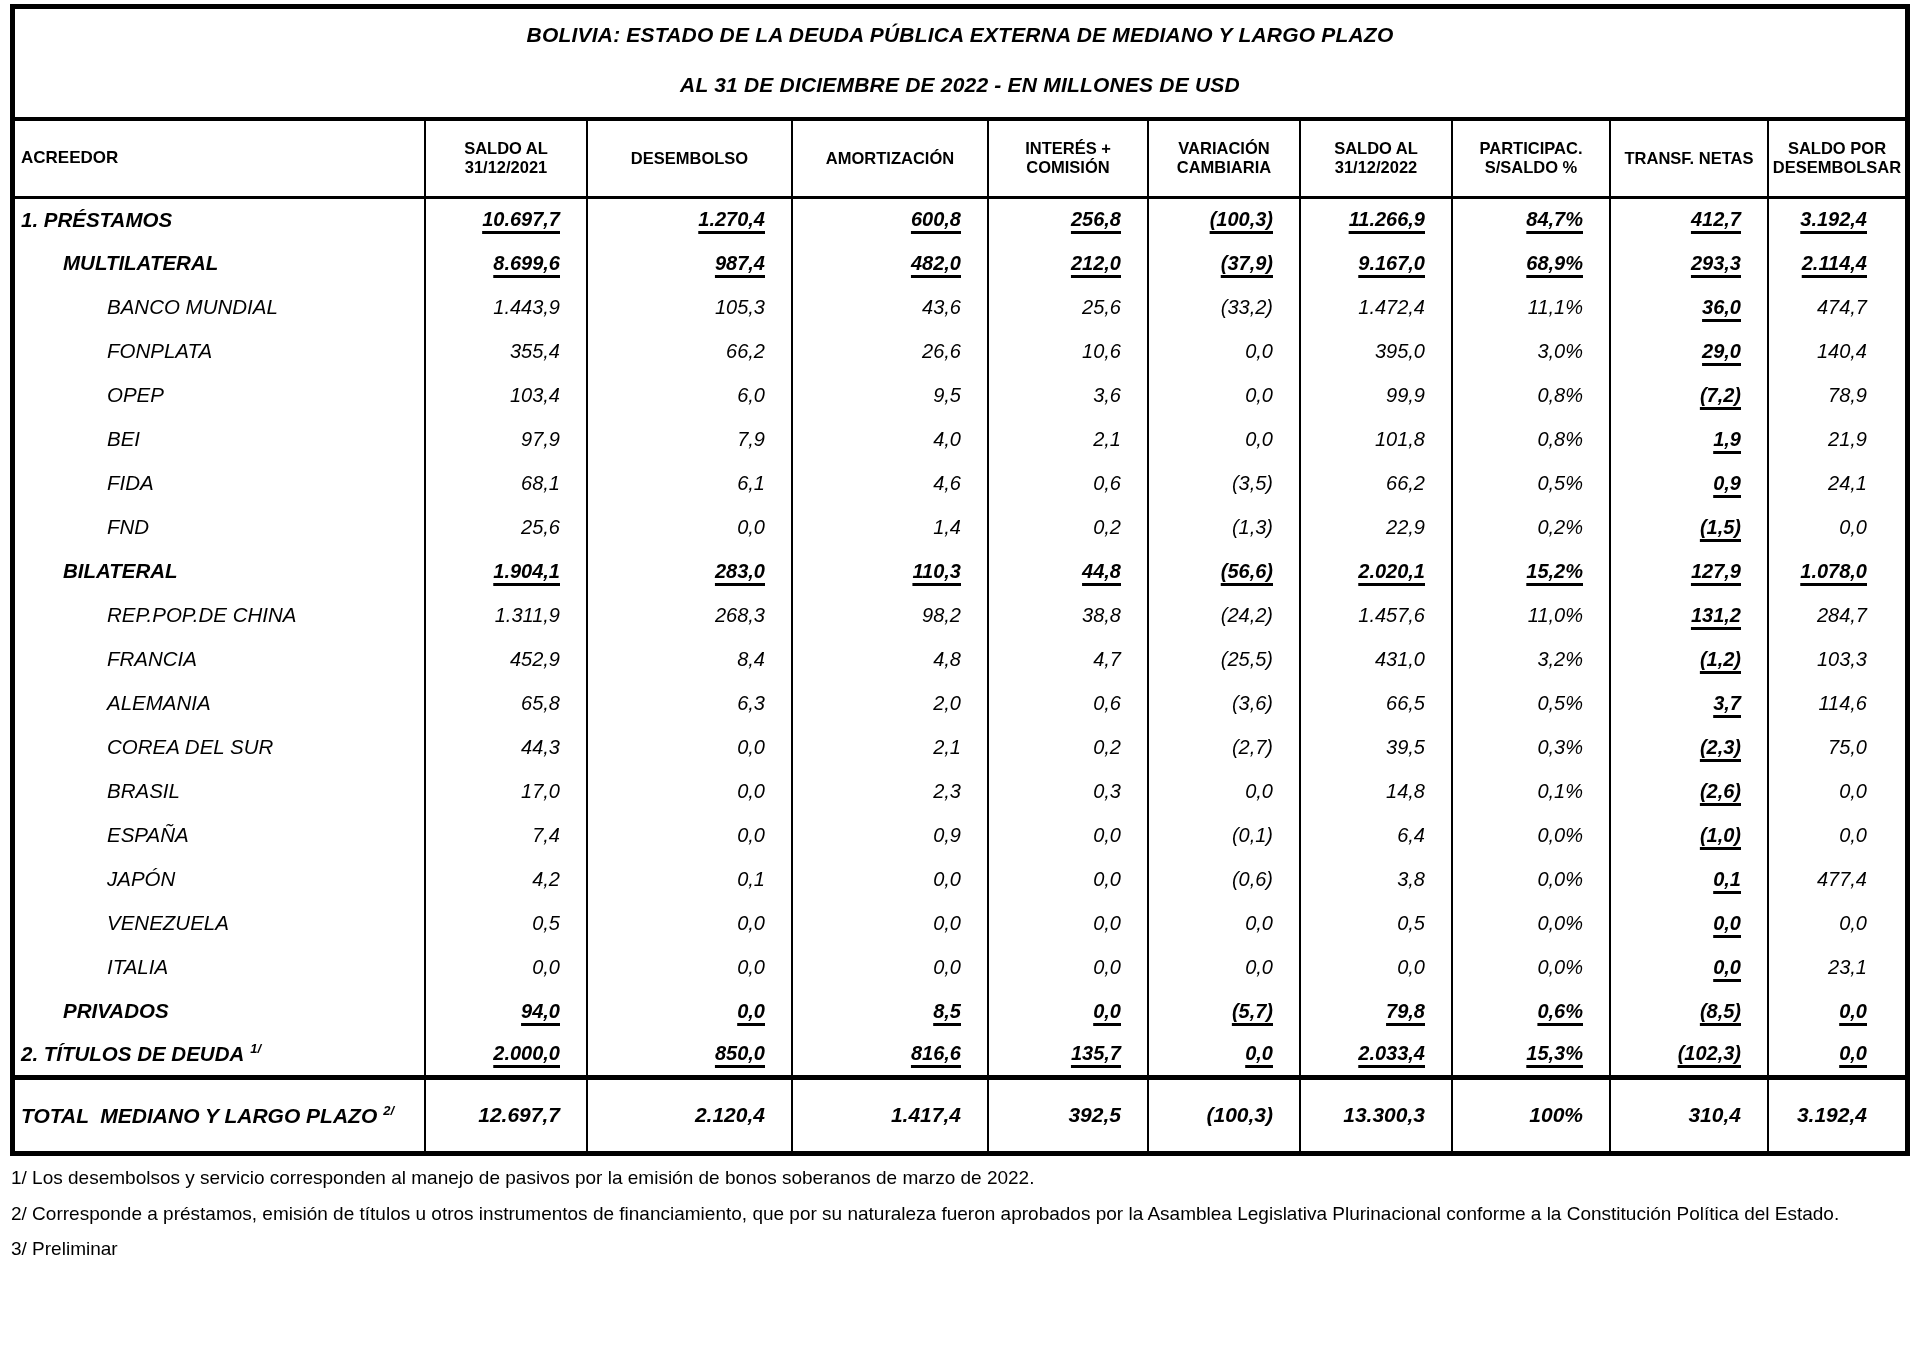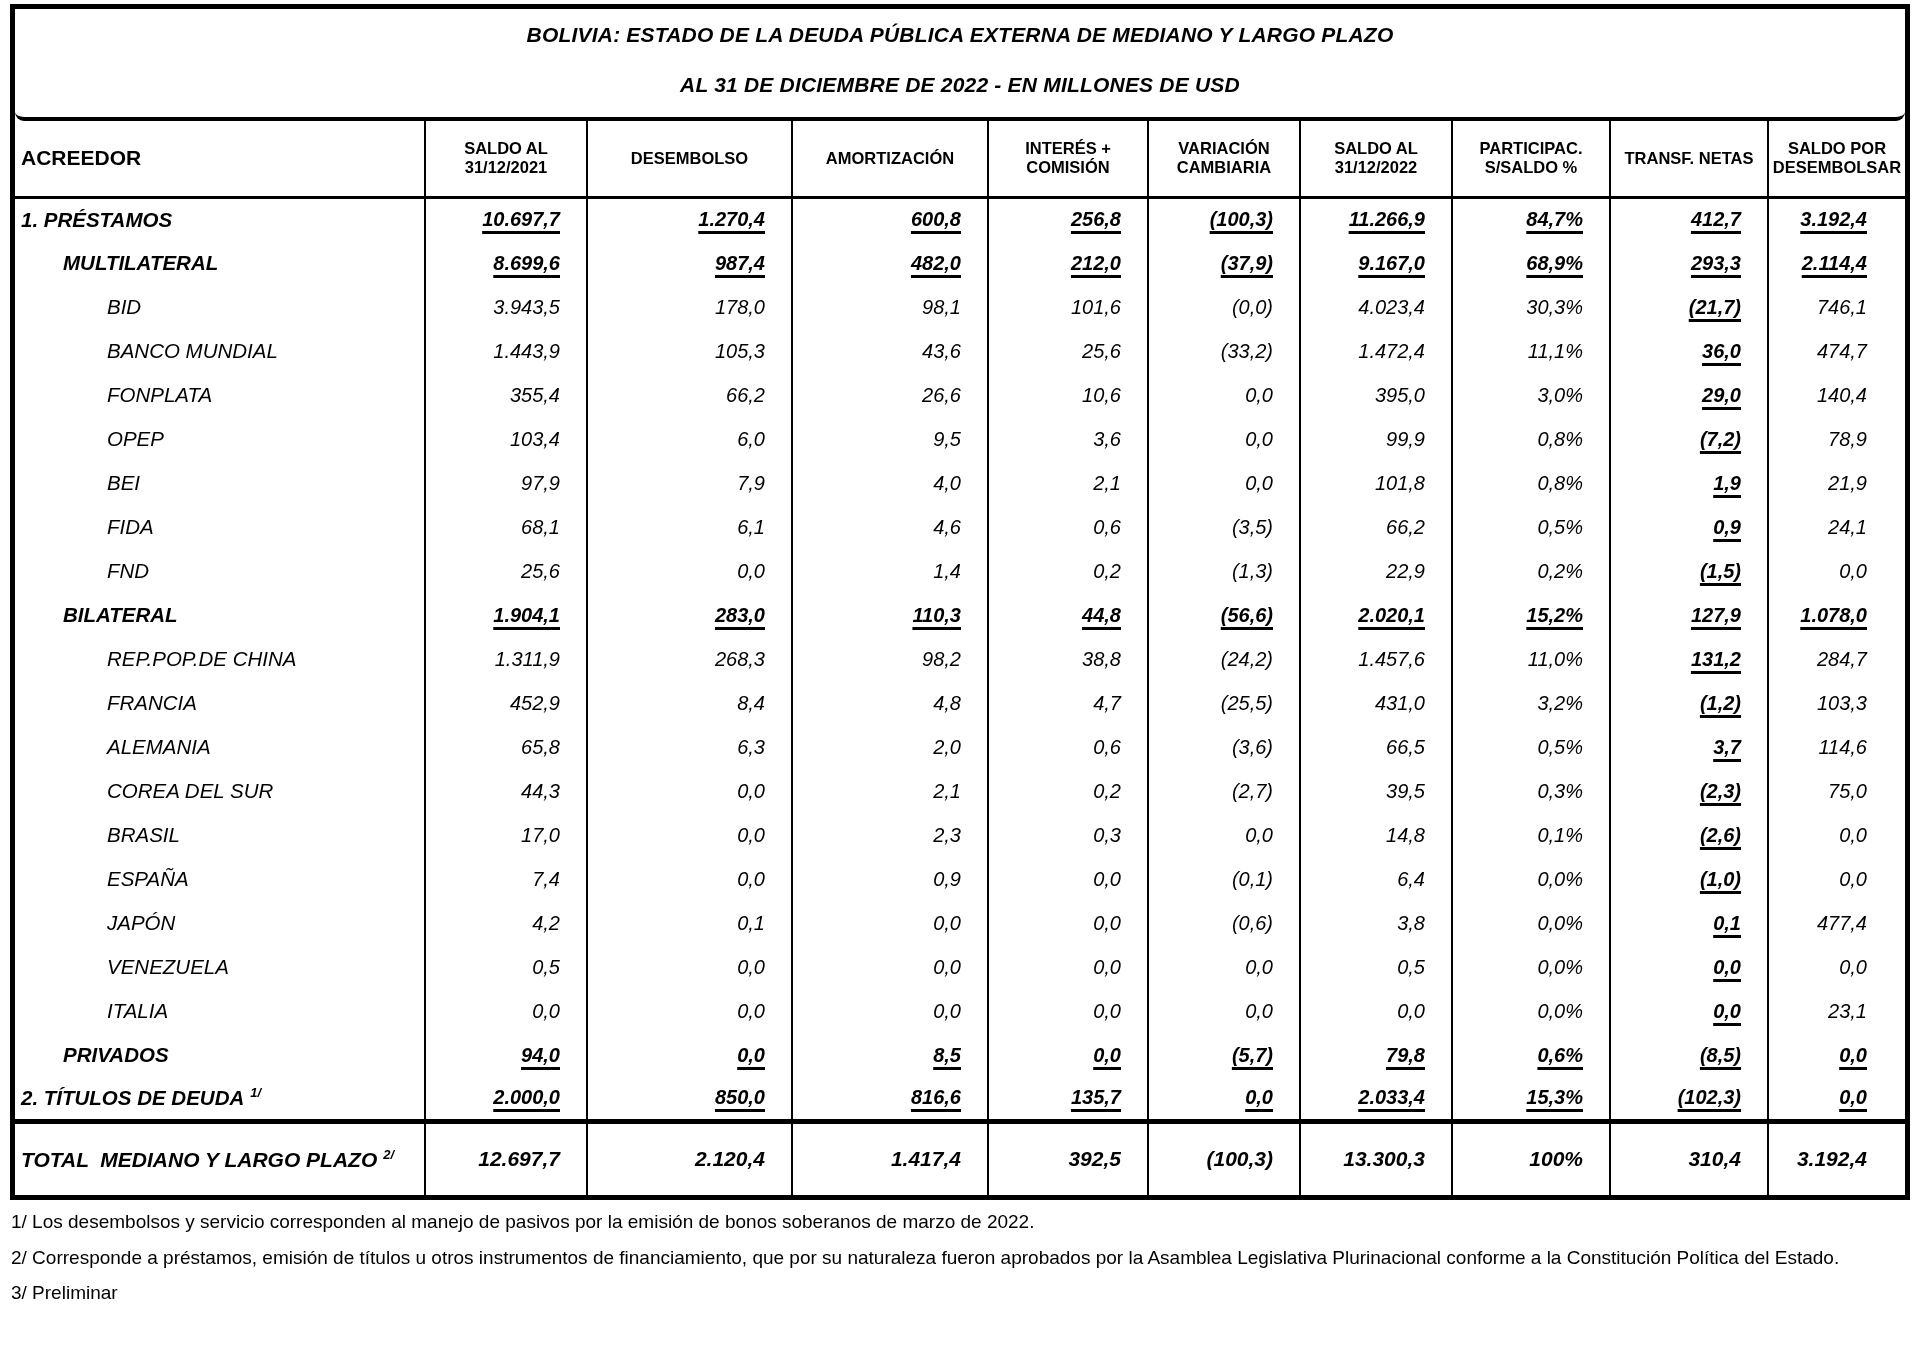--- a/index.html
+++ b/index.html
@@ -10,21 +10,20 @@
     -webkit-font-smoothing:antialiased;
   }
   .sheet{width:1910px;margin:0 auto;}
   .table-frame{
     margin:4px 5px 0 5px;
     border:5px solid #000;
   }
   .title-block{
     border-bottom:4px solid #000;
     padding:14px 0 20px 0;
-    border-radius:9px;
   }
   .title-line{
     text-align:center;
     font-style:italic;
     font-weight:bold;
     font-size:21px;
     letter-spacing:.2px;
   }
   .title-line + .title-line{margin-top:26px;}
   table{
@@ -39,21 +38,21 @@
     border-bottom:3px solid #000;
     font-weight:bold;
     font-size:16.5px;
     text-align:center;
     white-space:pre-line;
     vertical-align:middle;
     padding:0 2px;
   }
   th.acreedor-th{
     text-align:left;
-    font-size:21px;
+    font-size:17px;
     padding-left:6px;
     border-left:none;
     white-space:normal;
   }
   th:last-child{border-right:none;}
   tbody tr{height:44px;}
   td{
     border-left:2px solid #000;
     border-right:2px solid #000;
     vertical-align:middle;
@@ -165,32 +164,20 @@
     <td class="val u">987,4</td>
     <td class="val u">482,0</td>
     <td class="val u">212,0</td>
     <td class="val u">(37,9)</td>
     <td class="val u">9.167,0</td>
     <td class="val u">68,9%</td>
     <td class="val u">293,3</td>
     <td class="val u">2.114,4</td>
   </tr>
           <tr class="indent-2">
-    <td class="label-cell"><span class="row-label">BID</span></td>
-    <td class="val">3.943,5</td>
-    <td class="val">178,0</td>
-    <td class="val">98,1</td>
-    <td class="val">101,6</td>
-    <td class="val">(0,0)</td>
-    <td class="val">4.023,4</td>
-    <td class="val">30,3%</td>
-    <td class="val u">(21,7)</td>
-    <td class="val">746,1</td>
-  </tr>
-          <tr class="indent-2">
     <td class="label-cell"><span class="row-label">BANCO MUNDIAL</span></td>
     <td class="val">1.443,9</td>
     <td class="val">105,3</td>
     <td class="val">43,6</td>
     <td class="val">25,6</td>
     <td class="val">(33,2)</td>
     <td class="val">1.472,4</td>
     <td class="val">11,1%</td>
     <td class="val u">36,0</td>
     <td class="val">474,7</td>

